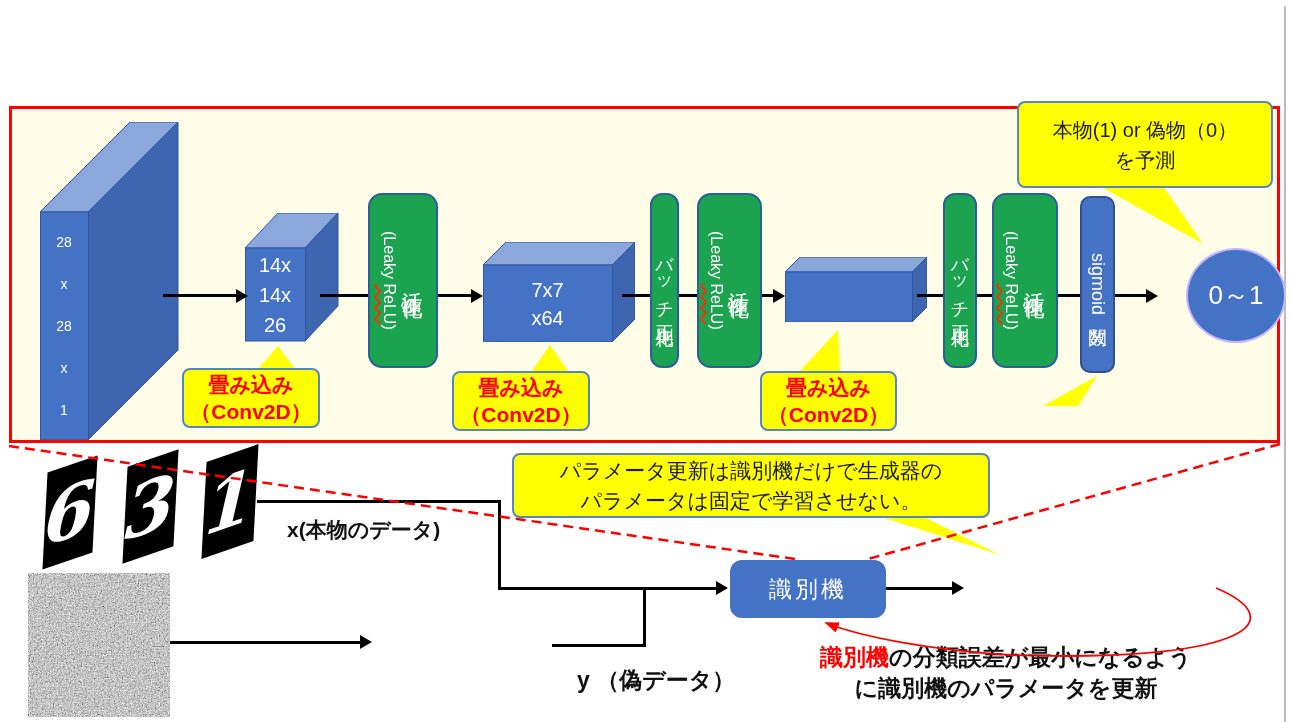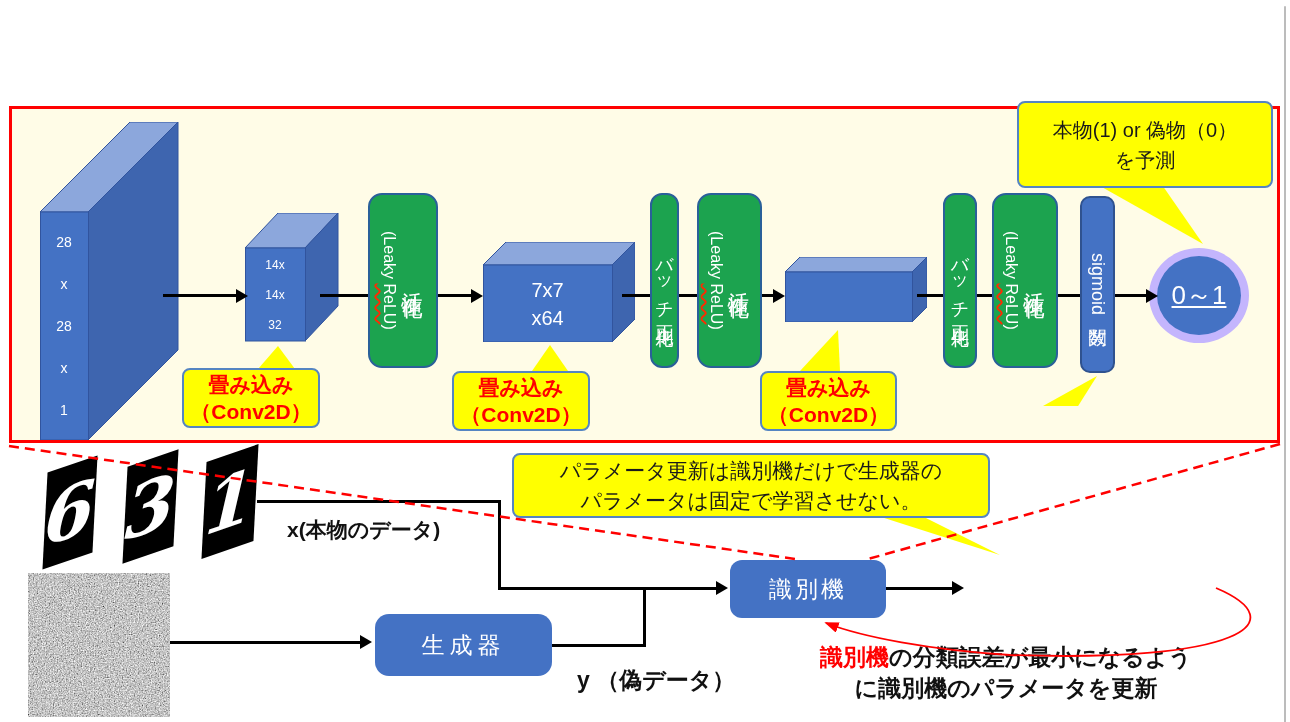--- a/index.html
+++ b/index.html
@@ -18,21 +18,21 @@
   .f-top{fill:#8CA7DC;stroke:#31549E;stroke-width:1;}
   .f-side{fill:#3E65AF;stroke:#31549E;stroke-width:1;}
   .blabel{position:absolute;display:flex;flex-direction:column;align-items:center;justify-content:center;color:#fff;text-align:center;}
   
   .vpill{display:flex;align-items:center;justify-content:center;box-sizing:border-box;color:#fff;}
   .green{background:#1CA34F;border:2px solid #2A6099;border-radius:14px;}
   .bluepill{background:#4472C4;border:2px solid #2F528F;border-radius:10px;}
   .vtx{writing-mode:vertical-rl;text-orientation:mixed;color:#fff;}
   .sq{text-decoration:underline wavy #FF2A00 2px;}
   
-  #out-circle{left:1149px;top:248px;width:100px;height:95px;border-radius:50%;background:#4472C4;border:8px solid #c4b5fd;box-sizing:border-box;display:flex;align-items:center;justify-content:center;color:#fff;font-size:26px;text-decoration:underline;}
+  #out-circle{left:1186px;top:248px;width:100px;height:95px;border-radius:50%;background:#4472C4;border:2px solid #c4b5fd;box-sizing:border-box;display:flex;align-items:center;justify-content:center;color:#fff;font-size:26px;}
   
   .hline{height:3px;background:#000;}
   .vline{width:3px;background:#000;}
   .ah{width:0;height:0;border-top:7px solid transparent;border-bottom:7px solid transparent;border-left:12px solid #000;}
   
   .callout{background:#FFFF00;border:2px solid #5585C2;border-radius:8px;box-sizing:border-box;display:flex;flex-direction:column;align-items:center;justify-content:center;text-align:center;}
   .callout.redtext{color:#FF0000;font-weight:bold;font-size:21px;line-height:27px;}
   .callout.blktext{color:#1a1a1a;font-size:20px;line-height:30px;}
   .tail{background:#FFFF00;}
   
@@ -86,24 +86,24 @@
       <div>1</div>
     </div>
   </div>
 
   <div class="abs b3d" style="left:245px;top:213px;z-index:3">
     <svg width="98" height="129">
       <polygon class="f-top" points="0,35 33,0 93,0 60,35"></polygon>
       <polygon class="f-side" points="60,35 93,0 93,93 60,128"></polygon>
       <rect class="f-front" x="0.5" y="35" width="60" height="93"></rect>
     </svg>
-    <div class="blabel" style="left:0;top:35px;width:60px;height:93px;font-size:12px;line-height:30px">
+    <div class="blabel" style="left:0;top:35px;width:60px;height:93px;font-size:20px;line-height:30px">
       <div>14x</div>
       <div>14x</div>
-      <div>32</div>
+      <div>26</div>
     </div>
   </div>
 
   <div class="abs b3d" style="left:483px;top:242px;z-index:3">
     <svg width="152" height="100">
       <polygon class="f-top" points="0,23 23,0 152,0 129,23"></polygon>
       <polygon class="f-side" points="129,23 152,0 152,77 129,100"></polygon>
       <rect class="f-front" x="0.5" y="23" width="129" height="77"></rect>
     </svg>
     <div class="blabel" style="left:0;top:23px;width:129px;height:78px;font-size:20px;line-height:28px">
@@ -208,23 +208,20 @@
   <div class="abs vline" style="left:498px;top:500px;height:90px"></div>
   <div class="abs hline" style="left:498px;top:587px;width:218px"></div>
   <div class="abs ah" style="left:716px;top:581px"></div>
   <div class="abs hline" style="left:552px;top:644px;width:94px"></div>
   <div class="abs vline" style="left:643px;top:587px;height:60px"></div>
   <div class="abs hline" style="left:170px;top:641px;width:190px"></div>
   <div class="abs ah" style="left:360px;top:635px"></div>
   <div class="abs hline" style="left:886px;top:587px;width:67px"></div>
   <div class="abs ah" style="left:952px;top:581px"></div>
 
-  <div class="abs bluebox" id="generator-box">
-      <span>生成器</span>
-    </div>
   <div class="abs bluebox" id="discriminator-box">
       <span>識別機</span>
     </div>
 
   <div class="abs tail" style="left:878px;top:516px;width:122px;height:39px;clip-path:polygon(0 0,36% 0,100% 100%);z-index:6"></div>
   <div class="abs callout blktext" style="left:512px;top:453px;width:478px;height:65px;font-size:21px;z-index:6">
     <div>パラメータ更新は識別機だけで生成器の</div>
     <div>パラメータは固定で学習させない。</div>
   </div>
 

